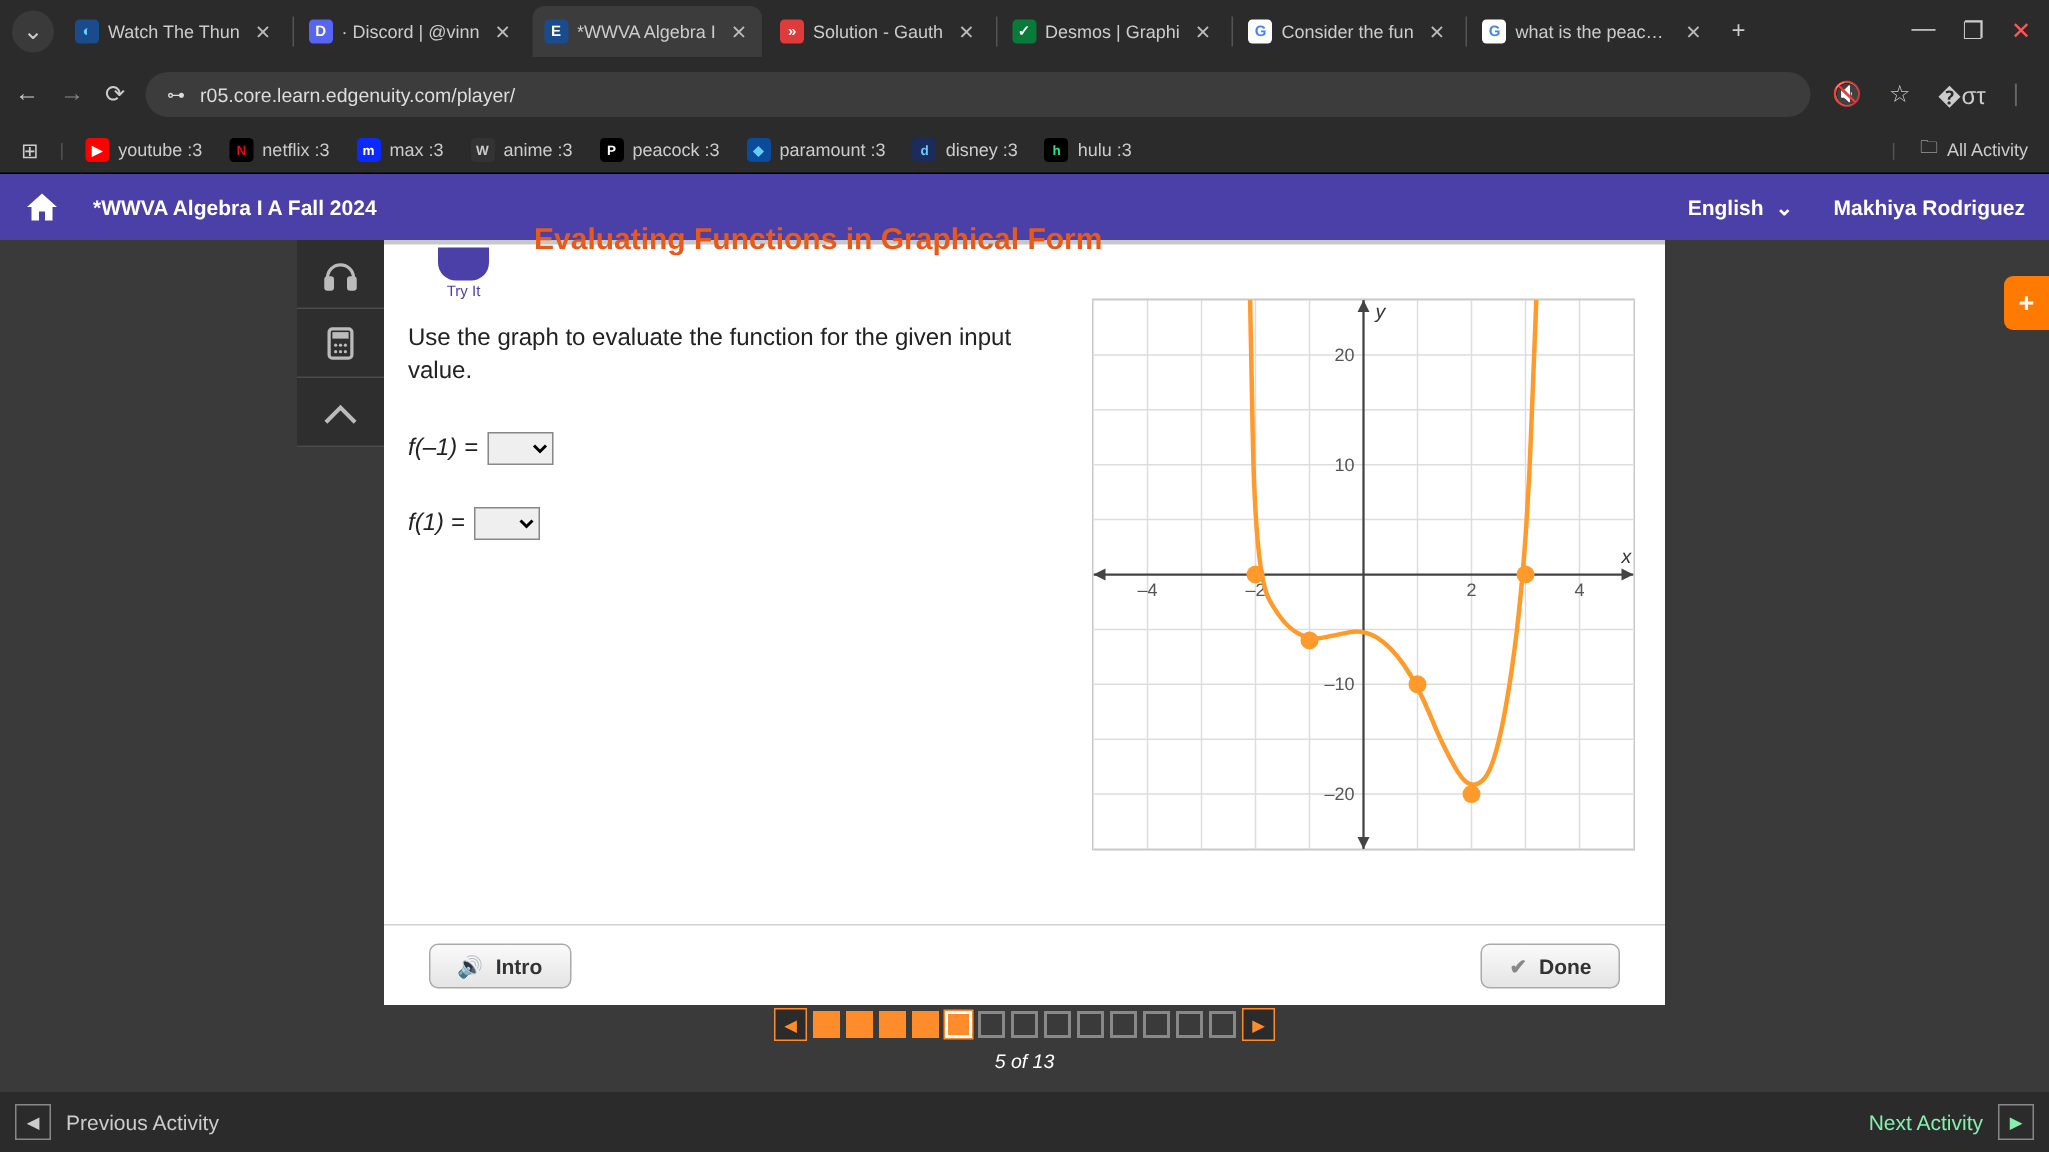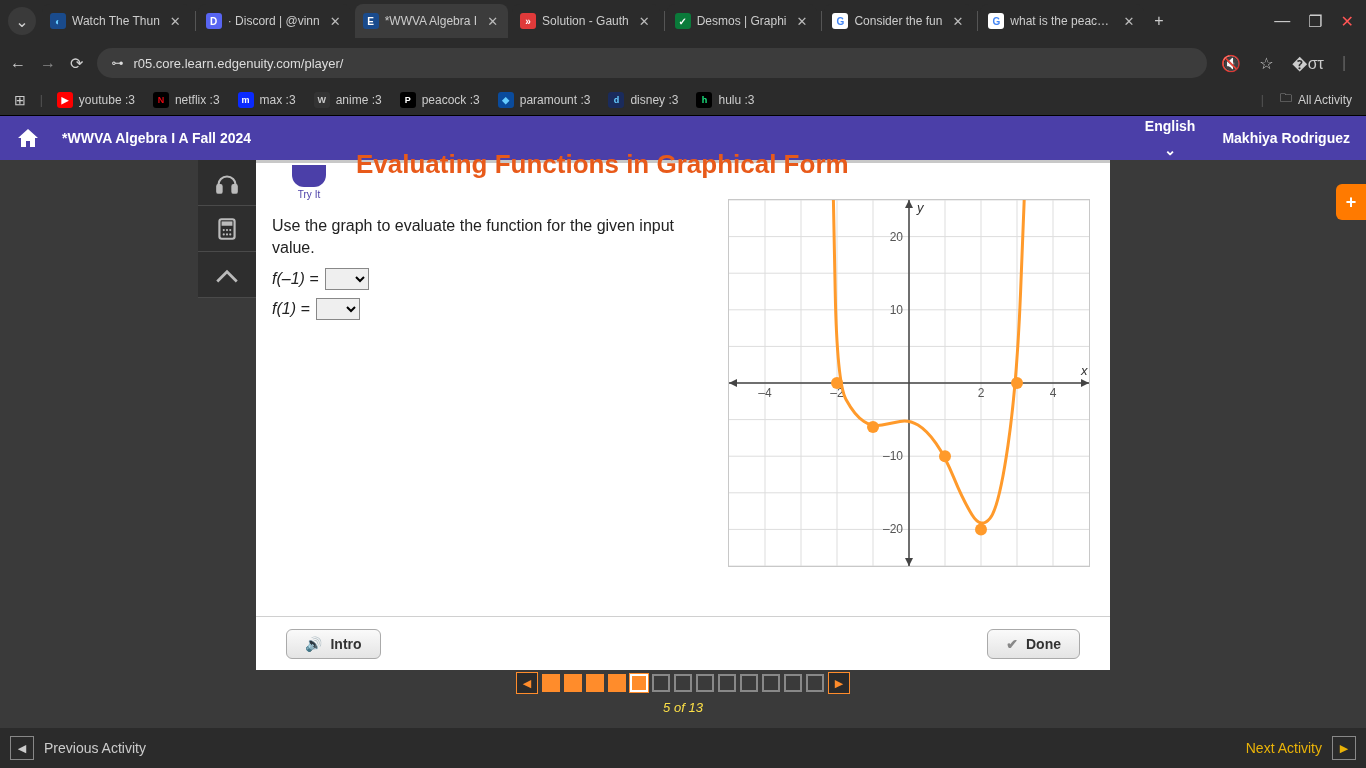--- a/index.html
+++ b/index.html
@@ -25,60 +25,60 @@
 .right-icons{display:flex;gap:18px;align-items:center;margin-left:auto;}
 
 .bookmarks-bar { background:#2b2b2b; height:32px; display:flex; align-items:center; padding:0 14px; gap:14px; font-size:12px; color:#ccc; border-bottom:1px solid #000;}
 .bk{display:flex;align-items:center;gap:6px;}
 .bk-icon{width:16px;height:16px;border-radius:3px;display:flex;align-items:center;justify-content:center;font-size:9px;font-weight:bold;}
 .all-bk{margin-left:auto;display:flex;align-items:center;gap:6px;}
 
 
 .app-header { background:#4b3fa8; height:44px; display:flex; align-items:center; padding:0 16px; color:#fff; font-size:14px;}
 .home-icon{width:24px;height:24px;margin-right:22px;}
-.lang{margin-left:auto;display:flex;align-items:center;gap:8px;font-weight:bold;flex-direction:column;}
+.lang{margin-left:auto;display:flex;align-items:center;gap:8px;font-weight:bold;}
 .user{margin-left:27px;font-weight:bold;}
 
 
 .stage{position:relative;background:#3a3a3a;height:608px;}
 .side-tab{position:absolute;right:0;top:24px;background:#ff7a00;width:30px;height:36px;border-radius:6px 0 0 6px;display:flex;align-items:center;justify-content:center;color:#fff;font-size:18px;font-weight:bold;}
 
 .lesson-toolbar{position:absolute;left:198px;top:0;width:58px;display:flex;flex-direction:column;}
 .tool-btn{width:58px;height:46px;background:#2e2e2e;border-bottom:1px solid #4a4a4a;display:flex;align-items:center;justify-content:center;color:#bbb;}
 .tool-btn svg{width:26px;height:26px;}
 
 .content-frame{position:absolute;left:256px;top:0;width:854px;height:500px;background:#fff;border-top:3px solid #c8c8c8;}
-.lesson-title{color:#e85a1a;font-size:26px;font-weight:bold;padding:0 0 0 100px; margin-top:-14px; white-space:nowrap; overflow:hidden;}
+.lesson-title{color:#e85a1a;font-size:20px;font-weight:bold;padding:0 0 0 100px; margin-top:-14px; white-space:nowrap; overflow:hidden;}
 .tryit{position:absolute;left:36px;top:2px;text-align:center;}
 .tryit .badge{width:34px;height:22px;background:#4b3fa8;border-radius:0 0 12px 12px;margin:0 auto;}
 .tryit .lbl{color:#4b3fa8;font-size:10px;margin-top:2px;}
 
 .question-area{position:absolute;left:16px;top:52px;width:420px;font-size:16px;color:#222;line-height:1.4;}
-.eq{margin-top:8px;font-style:italic;display:flex;align-items:center;gap:6px;}
+.eq{margin-top:28px;font-style:italic;display:flex;align-items:center;gap:6px;}
 .eq select{width:44px;height:22px;border:1px solid #888;}
 
 .graph-box{position:absolute;right:20px;top:36px;width:362px;height:368px;border:1px solid #c8c8c8;background:#fff;}
 
 .bottom-bar{position:absolute;left:256px;top:456px;width:854px;height:54px;background:#fff;border-top:1px solid #d0d0d0;display:flex;align-items:center;padding:0 30px;}
 .pill-btn{background:linear-gradient(#fafafa,#e4e4e4);border:1px solid #aaa;border-radius:6px;height:30px;padding:0 18px;display:flex;align-items:center;gap:8px;font-weight:bold;font-size:14px;color:#333;}
 .pill-btn.done{margin-left:auto;}
 
 .progress-row{position:absolute;left:256px;top:512px;width:854px;display:flex;flex-direction:column;align-items:center;gap:6px;}
 .prog-line{display:flex;align-items:center;gap:4px;}
 .prog-arrow{width:22px;height:22px;border:1px solid #ff8c2b;background:#2b2b2b;display:flex;align-items:center;justify-content:center;color:#ff8c2b;font-size:11px;}
 .prog-box{width:18px;height:18px;border:2px solid #ff8c2b;}
 .prog-box.filled{background:#ff8c2b;}
 .prog-box.empty{border-color:#888;}
 .prog-box.current{background:#ff8c2b;border-color:#fff;outline:1px solid #ff8c2b;}
-.prog-text{color:#fde047;font-size:13px;font-style:italic;}
+.prog-text{color:#ffffff;font-size:13px;font-style:italic;}
 
 
 .footer{position:absolute;bottom:0;left:0;right:0;height:40px;background:#2b2b2b;display:flex;align-items:center;padding:0 10px;color:#ccc;font-size:14px;}
 .foot-btn{width:24px;height:24px;border:1px solid #888;display:flex;align-items:center;justify-content:center;font-size:11px;margin-right:10px;}
-.foot-right{margin-left:auto;display:flex;align-items:center;color:#eab308;justify-content:center;}
+.foot-right{margin-left:auto;display:flex;align-items:center;color:#86efac;justify-content:center;}
 .foot-right .foot-btn{margin-left:10px;margin-right:0;}
 </style>
 </head>
 <body>
 
 <div class="browser-top">
   <div class="tab-dropdown">⌄</div>
   <div id="tabs-holder" style="display:flex;align-items:center;">
       <div class="tab">
         <span class="favicon" style="background:#1a4b8c;color:#6cf">◐</span>

